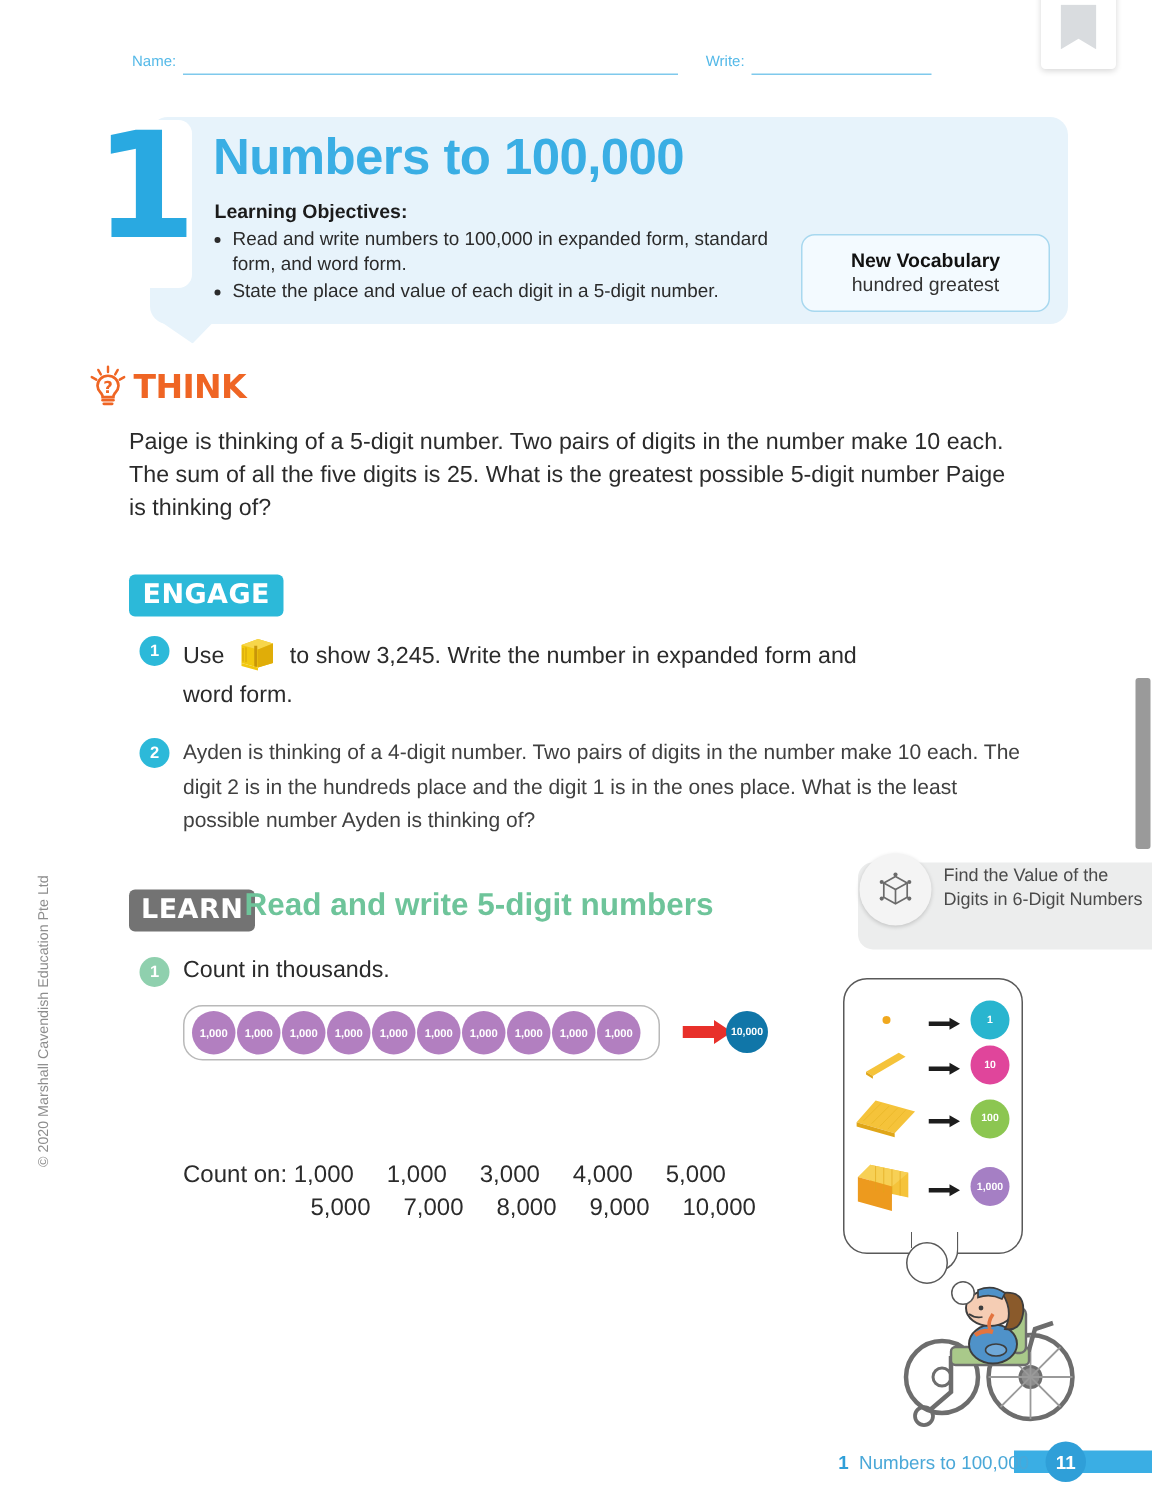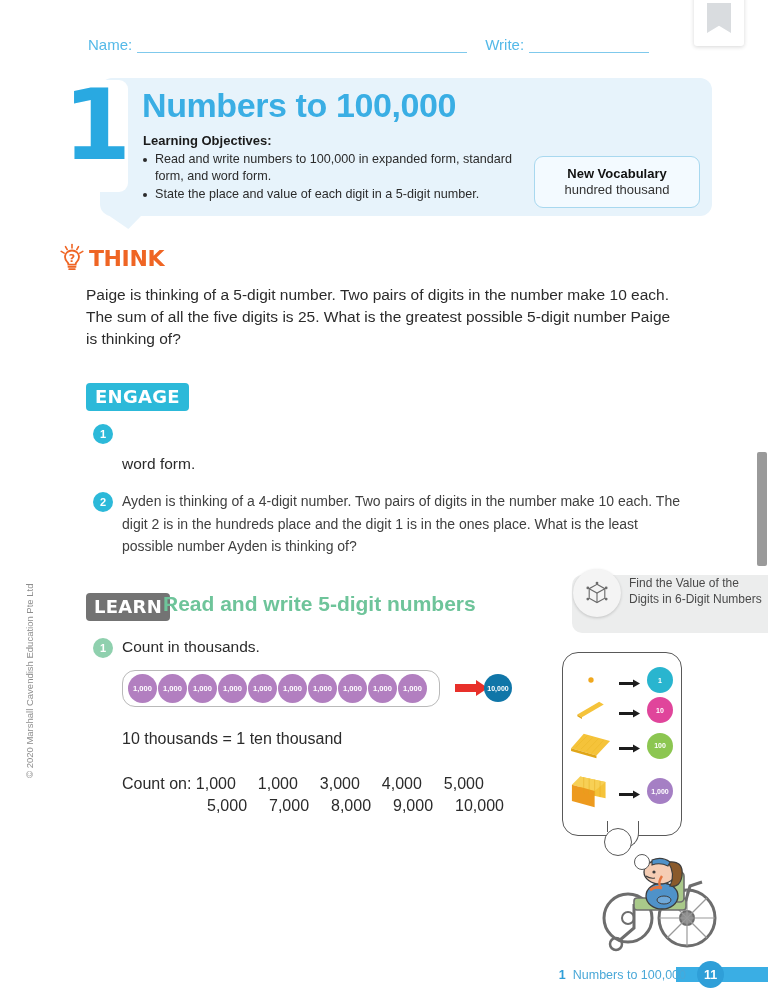--- a/index.html
+++ b/index.html
@@ -13,22 +13,22 @@
   .bookmark-card{position:absolute;top:-10px;right:24px;width:50px;height:56px;background:#fff;
     border-radius:3px;box-shadow:0 1px 4px rgba(0,0,0,.16);display:flex;align-items:center;justify-content:center;}
   .bookmark-glyph{width:24px;height:30px;background:#d9dcdf;
     clip-path:polygon(0 0,100% 0,100% 100%,50% 76%,0 100%);}
 
   
   .scrollbar-track{position:absolute;right:0;top:0;width:12px;height:996px;background:transparent;}
   .scrollbar-thumb{position:absolute;right:1px;top:452px;width:10px;height:114px;background:#9a9a9a;border-radius:2px;}
 
   
-  .namedate{position:absolute;left:88px;top:36px;width:612px;display:flex;align-items:flex-end;
-    color:#54b9e8;font-size:15px;}
+  .namedate{position:absolute;left:88px;top:36px;width:612px;display:flex;align-items:flex-start;
+    color:#54b9e8;font-size:10px;}
   .nd-label{white-space:nowrap;}
   .nd-rule{border-bottom:1.6px solid #7fc9ec;height:13px;margin-left:5px;}
   .nd-rule.name{width:330px;}
   .nd-rule.date{width:120px;}
   .nd-date-label{margin-left:18px;white-space:nowrap;}
 
   
   .header-wrap{position:absolute;left:64px;top:78px;width:648px;}
   .header-box{position:absolute;left:36px;top:0;width:612px;min-height:138px;
     background:#e7f3fb;border-radius:12px;}
@@ -148,21 +148,21 @@
       <span class="chapter-num">1</span>
     </div>
     <div class="chapter-title">Numbers to 100,000</div>
     <div class="lo-title">Learning Objectives:</div>
     <ul class="lo-list">
       <li>Read and write numbers to 100,000 in expanded form, standard form, and word form.</li>
       <li>State the place and value of each digit in a 5-digit number.</li>
     </ul>
     <div class="vocab-box">
       <div class="vocab-title">New Vocabulary</div>
-      <div class="vocab-word">hundred thousand</div>
+      <div class="vocab-word">hundred greatest</div>
     </div>
   </div>
 
   <div class="think-head">
     <span class="bulb-icon">
       <svg viewBox="0 0 30 30" width="30" height="30">
         <g stroke="#ef6524" stroke-width="1.6" stroke-linecap="round">
           <line x1="15" y1="1.5" x2="15" y2="5"></line>
           <line x1="8.5" y1="3.6" x2="10.2" y2="6.6"></line>
           <line x1="21.5" y1="3.6" x2="19.8" y2="6.6"></line>
@@ -175,20 +175,37 @@
         <text x="15" y="19" font-size="11" font-weight="700" fill="#ef6524" text-anchor="middle" font-family="DejaVu Sans, sans-serif">?</text>
       </svg>
     </span>
     <span class="think-word">THINK</span>
   </div>
   <div class="think-body">Paige is thinking of a 5-digit number. Two pairs of digits in the number make 10 each. The sum of all the five digits is 25. What is the greatest possible 5-digit number Paige is thinking of?</div>
 
   <div class="engage-badge">ENGAGE</div>
 
   <div class="num-circle cyan" style="left:93px;top:424px;">1</div>
+  <div class="eng1">
+    <span>Use</span>
+    <span class="cube-icon">
+      <svg viewBox="0 0 27 24" width="27" height="24">
+        <polygon points="3,6 14,2 24,5 24,18 14,21 3,18" fill="#f2c80f"></polygon>
+        <polygon points="3,6 14,2 24,5 14,9" fill="#f7d64a"></polygon>
+        <polygon points="14,9 24,5 24,18 14,21" fill="#e0ad08"></polygon>
+        <rect x="11.5" y="6.5" width="2" height="14" fill="#c8960a"></rect>
+        <polygon points="3,18 14,21 14,23 3,20" fill="#f2c80f"></polygon>
+        <g stroke="#c8960a" stroke-width=".5">
+          <line x1="4" y1="8" x2="4" y2="17"></line>
+            <line x1="6" y1="7.6" x2="6" y2="17.4"></line>
+        </g>
+      </svg>
+    </span>
+    <span>to show 3,245. Write the number in expanded form and</span>
+  </div>
   <div class="eng1-line2">word form.</div>
 
   <div class="num-circle cyan" style="left:93px;top:492px;">2</div>
   <div class="eng2">Ayden is thinking of a 4-digit number. Two pairs of digits in the number make 10 each. The digit 2 is in the hundreds place and the digit 1 is in the ones place. What is the least possible number Ayden is thinking of?</div>
 
   <div class="learn-badge">LEARN</div>
   <div class="learn-head">Read and write 5-digit numbers</div>
 
   <div class="res-tab"></div>
   <div class="res-circle">
@@ -220,21 +237,20 @@
       <div class="k-circle" style="background: rgb(178, 127, 192);">1,000</div>
       <div class="k-circle" style="background: rgb(178, 127, 192);">1,000</div>
     </div>
   <div class="red-arrow">
     <svg viewBox="0 0 34 18" width="34" height="18">
       <polygon points="0,5 21,5 21,1 33,9 21,17 21,13 0,13" fill="#e8302a"></polygon>
     </svg>
   </div>
   <div class="tenk-circle">10,000</div>
 
-  <div class="eq-line">10 thousands = 1 ten thousand</div>
 
   <div class="count-wrap">
     <div>
       <span class="count-label">Count on:</span>
       <span class="count-grid" id="count-row1">
           <span>1,000</span>
           <span>1,000</span>
           <span>3,000</span>
           <span>4,000</span>
           <span>5,000</span>

